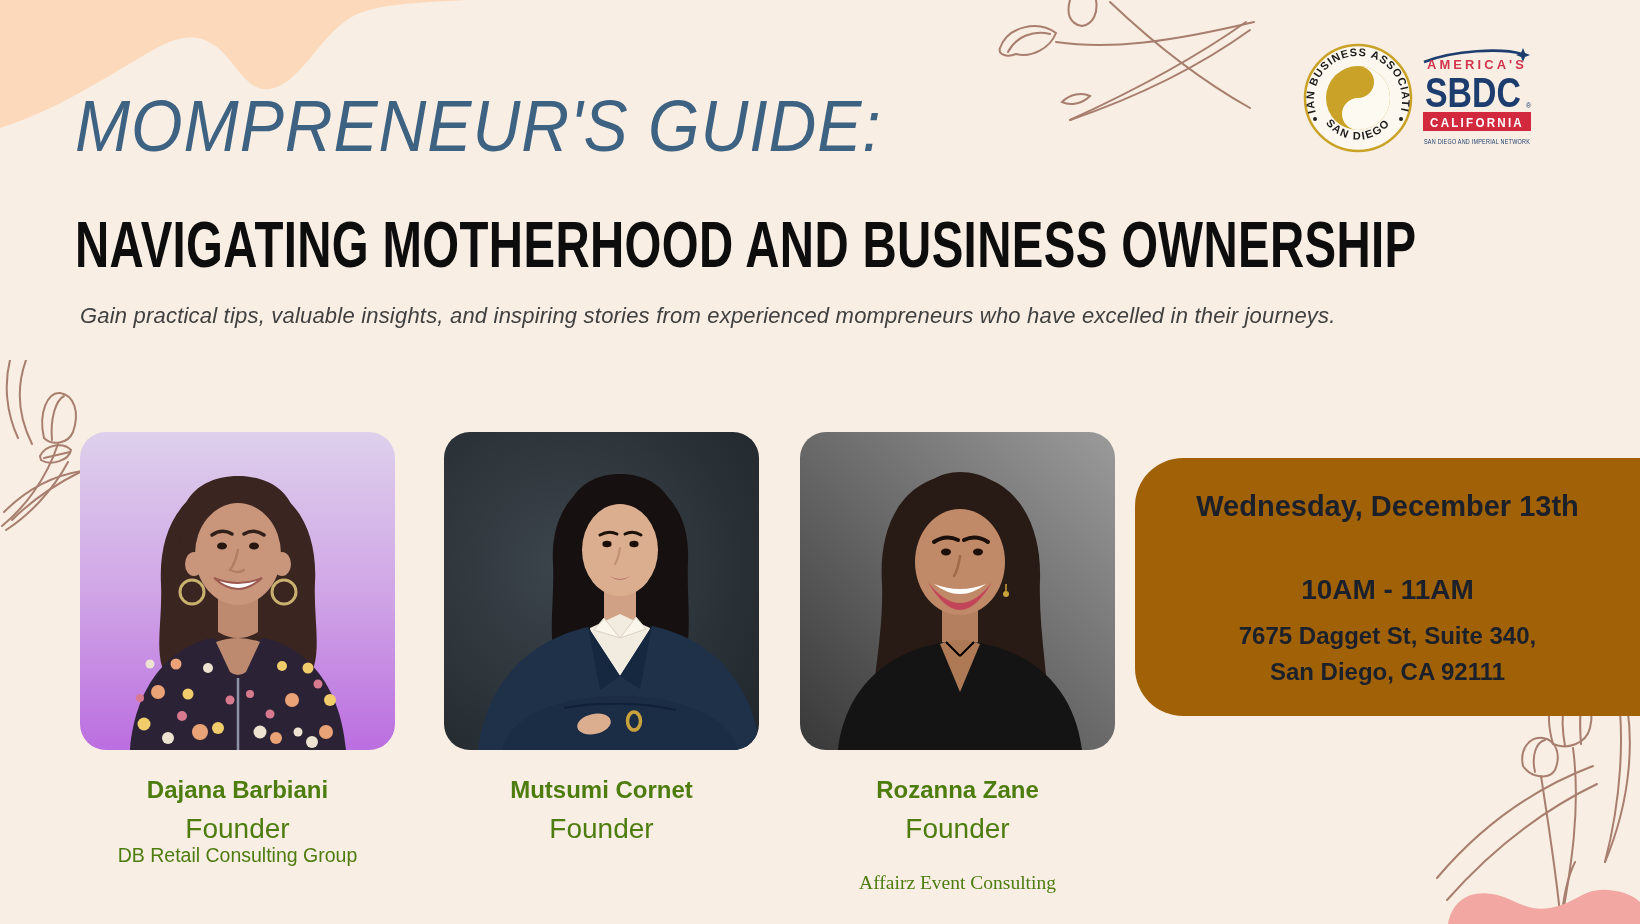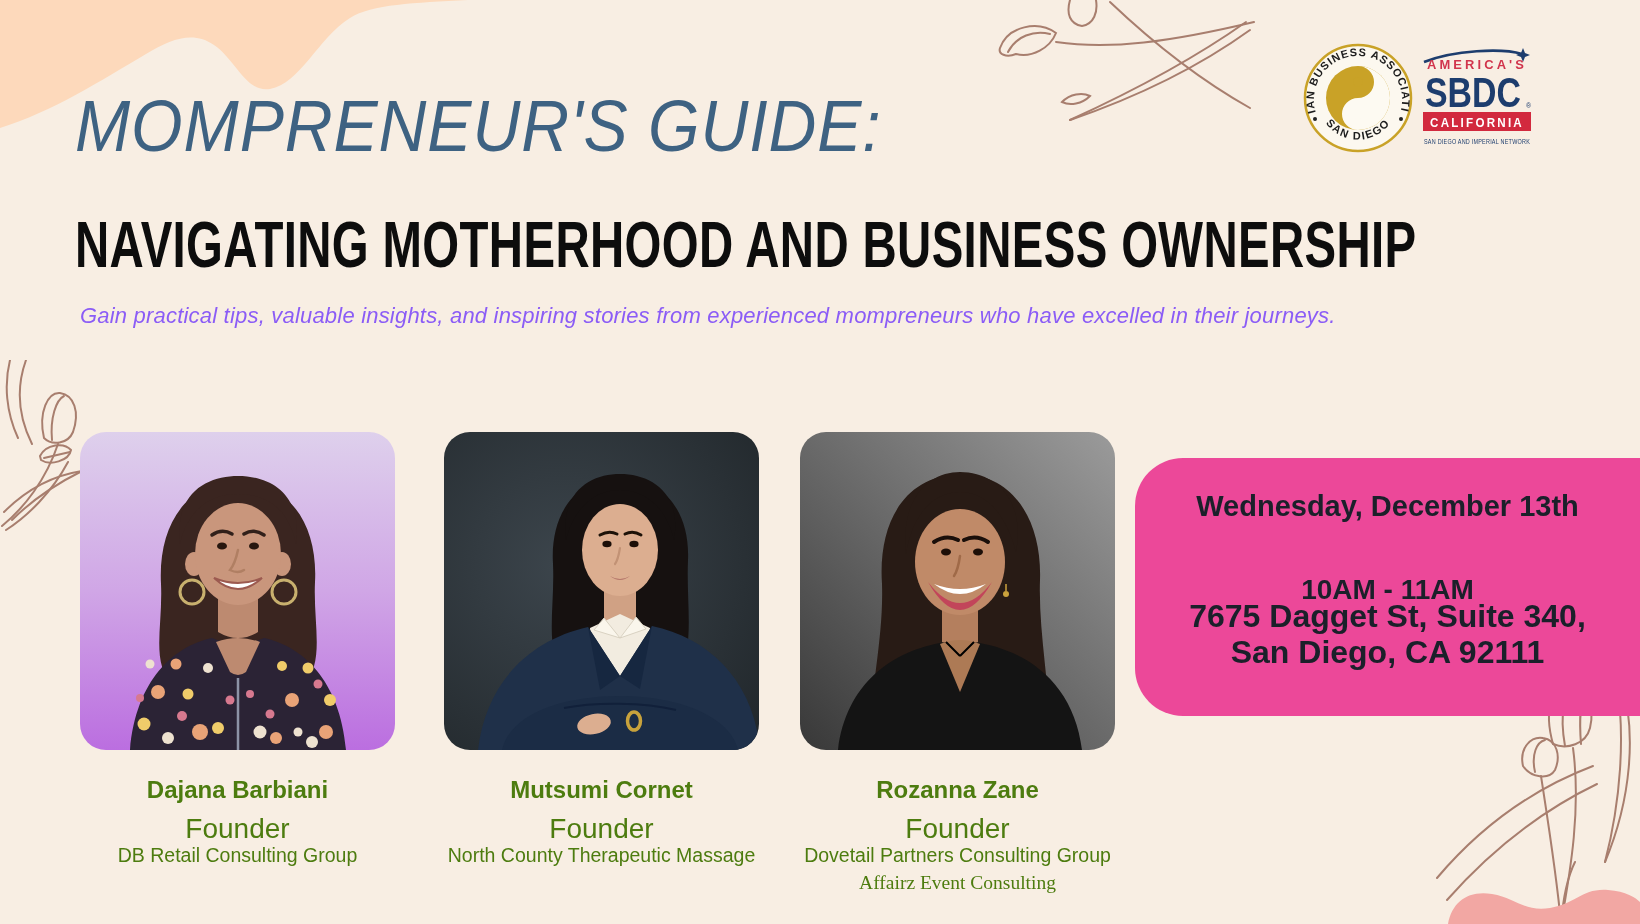--- a/index.html
+++ b/index.html
@@ -15,47 +15,47 @@
     left:75px;top:90px;margin:0;font-size:72px;font-weight:400;font-style:italic;
     color:#3e6282;letter-spacing:1px;white-space:nowrap;
     transform:scaleX(0.92);transform-origin:0 0;line-height:1;
   }
   .headline{
     left:75px;top:213px;margin:0;font-size:64px;font-weight:700;
     color:#0d0d0d;letter-spacing:.5px;white-space:nowrap;
     transform:scaleX(0.74);transform-origin:0 0;line-height:1;
   }
   .desc{
-    left:80px;top:297px;margin:0;font-size:22px;font-style:italic;color:#8b5cf6;
+    left:80px;top:297px;margin:0;font-size:22px;font-style:italic;color:#404040;
     line-height:37px;white-space:nowrap;letter-spacing:.2px;
   }
 
   
   .speaker-card{top:432px;width:315px;height:478px;}
   .speaker-card .photo{
     position:absolute;left:0;top:0;width:315px;height:318px;border-radius:26px;
     overflow:hidden;
   }
   .cap{position:absolute;left:50%;transform:translateX(-50%);white-space:nowrap;
        text-align:center;color:#4d7c0f;}
   .cap-name{top:344px;font-size:24px;font-weight:700;}
   .cap-role{top:381px;font-size:28px;}
   .cap-org1{top:412px;font-size:19.5px;text-align:center;}
   .cap-org2{top:440px;font-size:19.5px;font-family:Liberation Serif, serif;}
 
   
   .event-box{
-    left:1135px;top:458px;width:505px;height:258px;background:#ec4899;
+    left:1135px;top:458px;width:505px;height:258px;background:#a16207;
     border-radius:48px 0 0 48px;
   }
   .event-row{position:absolute;left:0;width:100%;text-align:center;
     font-weight:700;color:#1b202a;white-space:nowrap;}
   .event-date{top:32px;font-size:29px;}
   .event-time{top:116px;font-size:28px;}
-  .event-addr{top:140px;font-size:32px;line-height:36px;}
+  .event-addr{top:160px;font-size:24px;line-height:36px;}
 
   
   .line{stroke:#a87e6e;stroke-width:2;fill:none;stroke-linecap:round;}
 </style>
 </head>
 <body>
 
 <div class="poster">
 
   <svg class="abs" style="left:0;top:0" width="470" height="132" viewBox="0 0 470 132">
@@ -244,21 +244,20 @@
         <path d="M144,195 L176,244 L156,258 Z" fill="#162740"></path>
         <path d="M208,194 L176,244 L196,257 Z" fill="#162740"></path>
         <path d="M58,318 C66,282 118,264 176,264 C234,264 286,284 294,318 Z" fill="#1b2c45"></path>
         <path d="M120,276 C150,270 200,270 232,278" stroke="#11203a" stroke-width="2" fill="none"></path>
         <ellipse cx="150" cy="292" rx="17" ry="10" fill="#dcae90" transform="rotate(-12 150 292)"></ellipse>
         <ellipse cx="190" cy="289" rx="6.5" ry="9" fill="none" stroke="#c8a23c" stroke-width="3.5"></ellipse>
       </svg>
     </div>
     <div class="cap cap-name">Mutsumi Cornet</div>
     <div class="cap cap-role">Founder</div>
-    <div class="cap cap-org1">North County Therapeutic Massage</div>
   </div>
 
   <div class="abs speaker-card" style="left:800px">
     <div class="photo">
       <svg width="315" height="318" viewBox="0 0 315 318">
         <defs>
           <linearGradient id="p3bg" x1="0" y1="1" x2="1" y2="0">
             <stop offset="0" stop-color="#383838"></stop>
               <stop offset="1" stop-color="#9b9b9b"></stop>
           </linearGradient>
@@ -277,21 +276,20 @@
         <path d="M134,152 Q160,172 186,152 Q160,162 134,152 Z" fill="#ffffff"></path>
         <circle cx="206" cy="162" r="3" fill="#caa23c"></circle>
         <path d="M206,152 L206,159" stroke="#caa23c" stroke-width="1.5"></path>
         <path d="M38,318 C46,252 92,218 146,210 L160,224 L174,210 C228,218 274,252 282,318 Z" fill="#141414"></path>
         <path d="M140,212 Q160,204 180,212 L160,260 Z" fill="#ad7a55"></path>
         <path d="M146,210 L160,224 M174,210 L160,224" stroke="#000000" stroke-width="2"></path>
       </svg>
     </div>
     <div class="cap cap-name">Rozanna Zane</div>
     <div class="cap cap-role">Founder</div>
-    <div class="cap cap-org1">Dovetail Partners Consulting Group</div>
     <div class="cap cap-org2">Affairz Event Consulting</div>
   </div>
 
   <div class="abs event-box">
     <div class="event-row event-date">Wednesday, December 13th</div>
     <div class="event-row event-time">10AM - 11AM</div>
     <div class="event-row event-addr">
       <span>7675 Dagget St, Suite 340,</span><br>
       <span>San Diego, CA 92111</span>
     </div>

